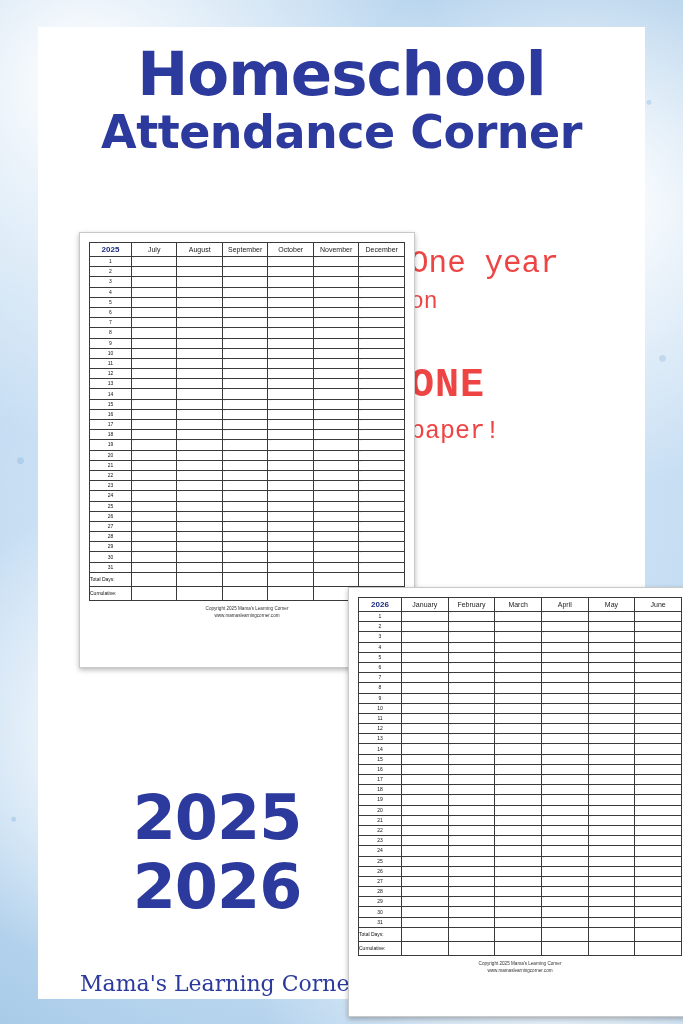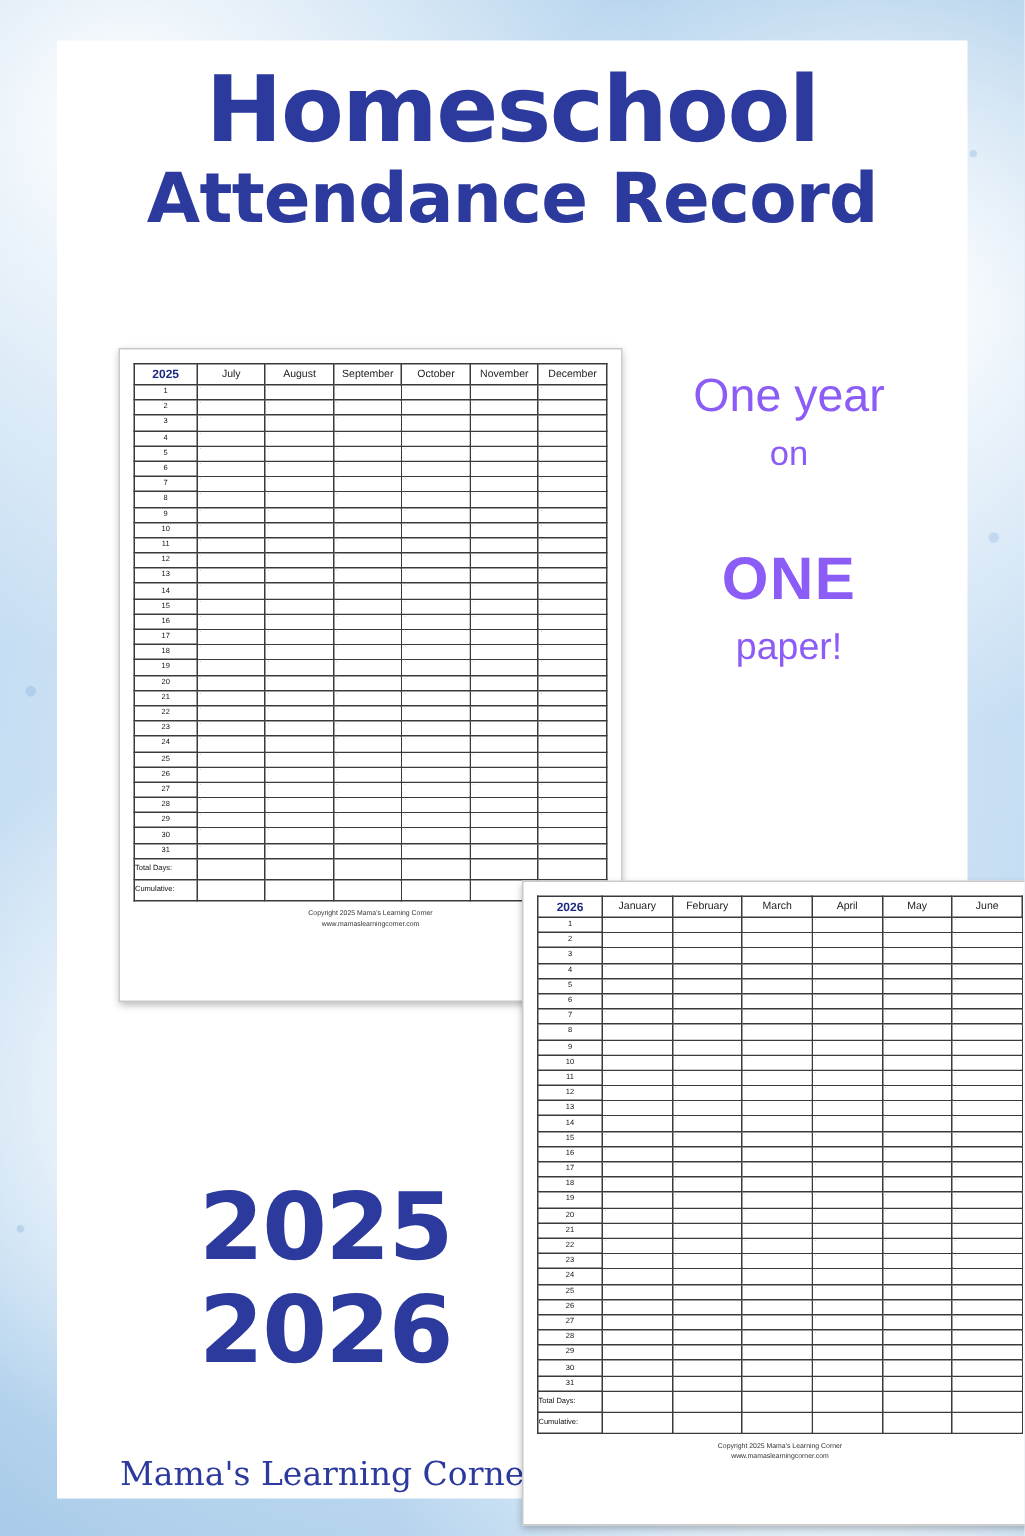--- a/index.html
+++ b/index.html
@@ -79,23 +79,22 @@
     line-height: 1.25;
     white-space: nowrap;
   }
 
   
   #tagline {
     position: absolute;
     left: 372px;
     top: 215px;
     width: 232px;
-    text-align: center;
-    color: #8b5cf6;
-    font-family: Liberation Sans, sans-serif;
+    color: #ef4444;
+    font-family: Liberation Mono, monospace;
   }
   #tagline div {
     line-height: 1.42;
   }
   .tl-1 { font-size: 31px; }
   .tl-2 { font-size: 23px; }
   .tl-3 { font-size: 40px; font-weight: bold; letter-spacing: 1px; margin-top: 39px; }
   .tl-4 { font-size: 31px; }
   .tl-5 { font-size: 25px; }
 
@@ -215,21 +214,21 @@
   .footer div { white-space: nowrap; }
 </style>
 </head>
 <body>
 
 <div id="page">
   <div id="card">
 
     <div class="title-wrap">
       <div class="title-main">Homeschool</div>
-      <div class="title-sub">Attendance Record</div>
+      <div class="title-sub">Attendance Corner</div>
     </div>
 
     <div id="tagline">
       <div class="tl-1">One year</div>
       <div class="tl-2">on</div>
       <div class="tl-3">ONE</div>
       <div class="tl-5">paper!</div>
     </div>
 
     <div id="years">

